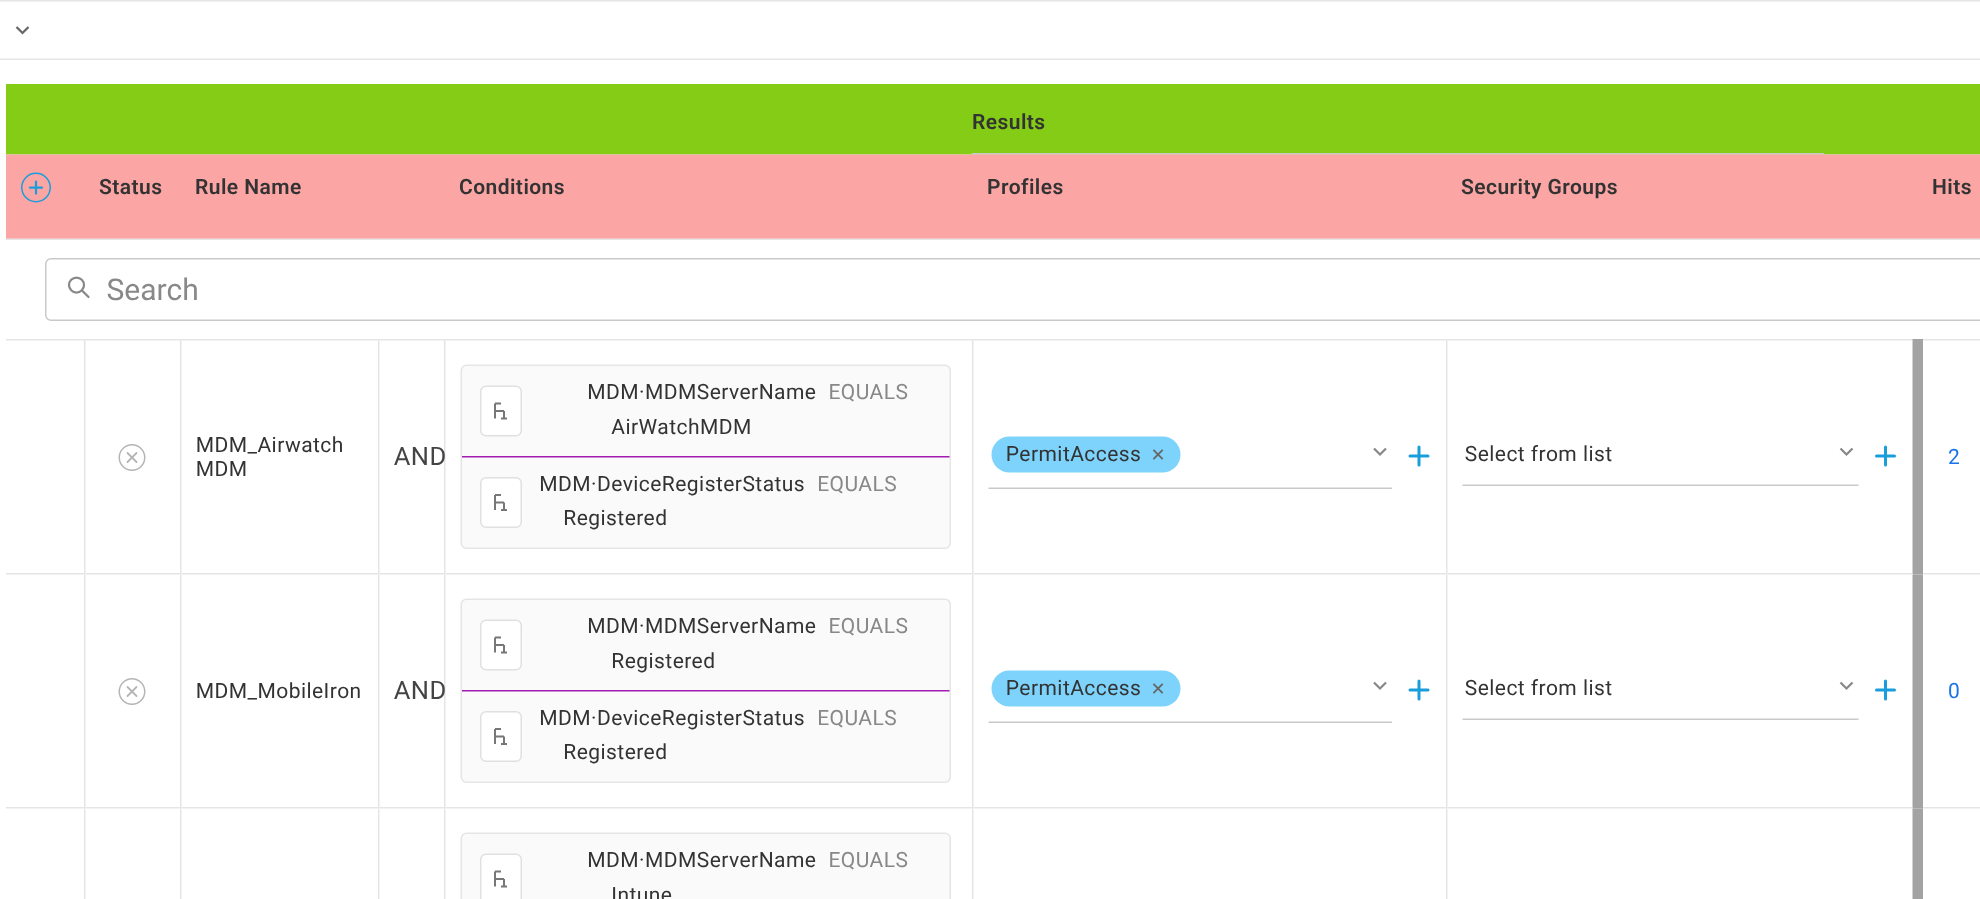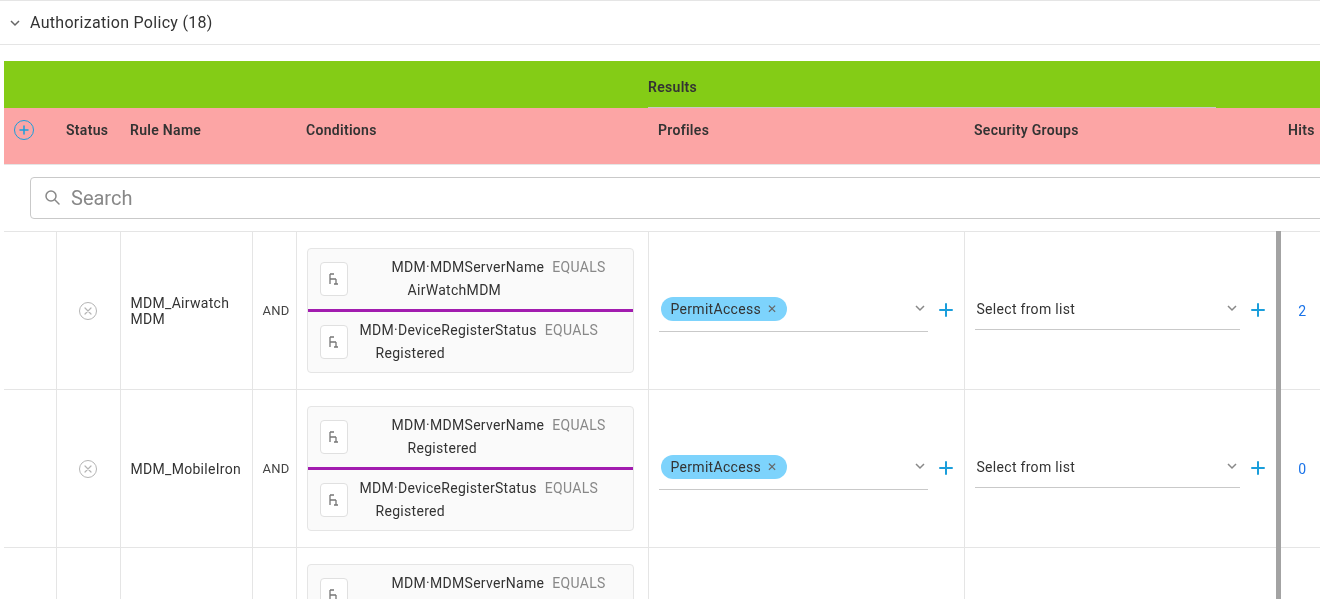--- a/index.html
+++ b/index.html
@@ -31,31 +31,31 @@
     col.c-cond { width: 352px; }
     col.c-prof { width: 316px; }
     col.c-sec { width: 314px; }
     col.c-hits { width: 46px; }
 
     tbody td { padding: 16px 10px; border-top: 1px solid #e5e5e5; vertical-align: middle; font-size: 14px; color: #333; }
     tbody tr:first-child td { border-top: none; }
     tbody td.add-cell { border-right: 1px solid #e5e5e5; }
     tbody td.status-cell { border-right: 1px solid #e5e5e5; text-align: center; }
     tbody td.name-cell { border-right: 1px solid #e5e5e5; word-wrap: break-word; }
-    tbody td.and-cell { border-right: 1px solid #e5e5e5; font-size: 13px; color: #444; text-align: center; }
+    tbody td.and-cell { border-right: 1px solid #e5e5e5; font-size: 17px; color: #444; text-align: center; }
     tbody td.cond-cell { border-right: 1px solid #e5e5e5; padding-right: 14px; }
     tbody td.prof-cell { border-right: 1px solid #e5e5e5; }
-    tbody td.sec-cell { border-right: 5px solid #a3a3a3; }
+    tbody td.sec-cell { border-right: 7px solid #a3a3a3; }
     tbody td.hits-cell { text-align: center; color: #1a73e8; font-size: 14px; }
 
     .add-circle { width: 20px; height: 20px; border: 1.5px solid #1a9edb; border-radius: 50%; display: inline-flex; align-items: center; justify-content: center; color: #1a9edb; font-size: 14px; line-height: 1; }
     .status-circle { width: 18px; height: 18px; border: 1.5px solid #b5b5b5; border-radius: 50%; display: inline-flex; align-items: center; justify-content: center; color: #b5b5b5; font-size: 11px; line-height: 1; }
 
     .cond-list { display: flex; flex-direction: column; gap: 0; border: 1px solid #e5e5e5; border-radius: 4px; background: #fafafa; }
-    .cond-row { display: flex; align-items: center; gap: 12px; padding: 8px 12px; border-top: 3px solid #a21caf; }
+    .cond-row { display: flex; align-items: center; gap: 12px; padding: 8px 12px; border-top: 1px solid #a21caf; }
     .cond-row:first-child { border-top: none; gap: 44px; }
     .cond-icon { width: 28px; height: 34px; display: inline-flex; align-items: center; justify-content: center; background: #fff; border: 1px solid #e0e0e0; border-radius: 4px; flex: 0 0 auto; }
     .cond-text { display: flex; flex-wrap: wrap; column-gap: 8px; row-gap: 2px; font-size: 14px; line-height: 1.5; }
     .cond-attr { color: #333; }
     .cond-op { color: #888; }
     .cond-val { color: #333; margin-left: 16px; }
 
     .select-wrap { display: flex; align-items: center; gap: 10px; }
     .select-field { flex: 1; display: flex; align-items: center; justify-content: space-between; border-bottom: 1px solid #c9c9c9; padding: 8px 2px 10px 2px; min-height: 38px; }
     .chips { display: flex; gap: 6px; flex-wrap: wrap; }
@@ -69,21 +69,20 @@
   </style>
 </head>
 <body>
 
 <div class="section-header">
   <span class="chev">
     <svg width="12" height="12" viewBox="0 0 12 12">
         <path d="M2 4 L6 8 L10 4" fill="none" stroke="#666" stroke-width="1.5"></path>
       </svg>
   </span>
-  <span class="section-title">Authorization Policy (18)</span>
 </div>
 
 <div class="table-wrap">
 <table>
   <colgroup>
     <col class="c-add">
         <col class="c-status">
         <col class="c-name">
         <col class="c-and">
         <col class="c-cond">

